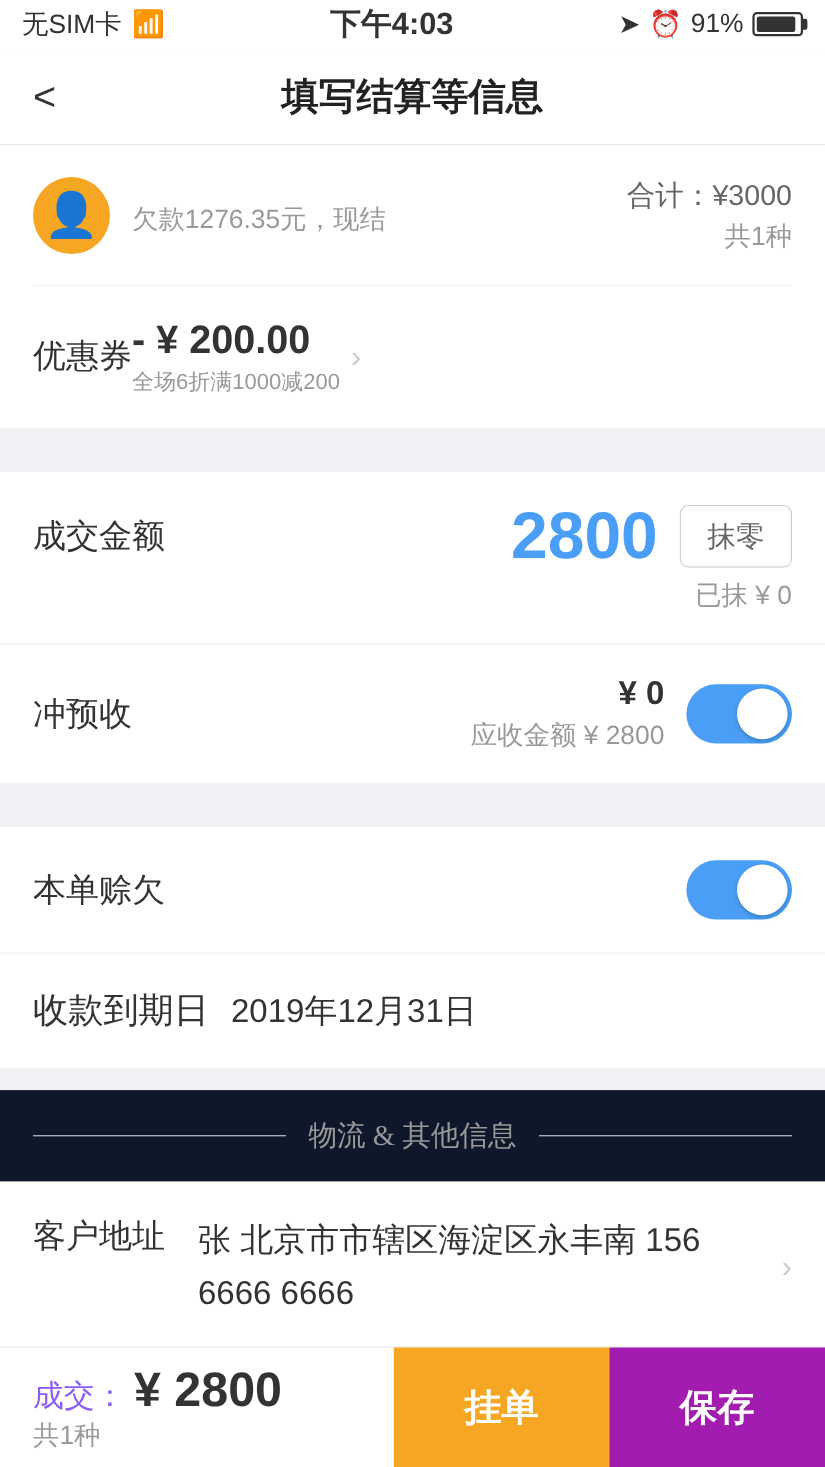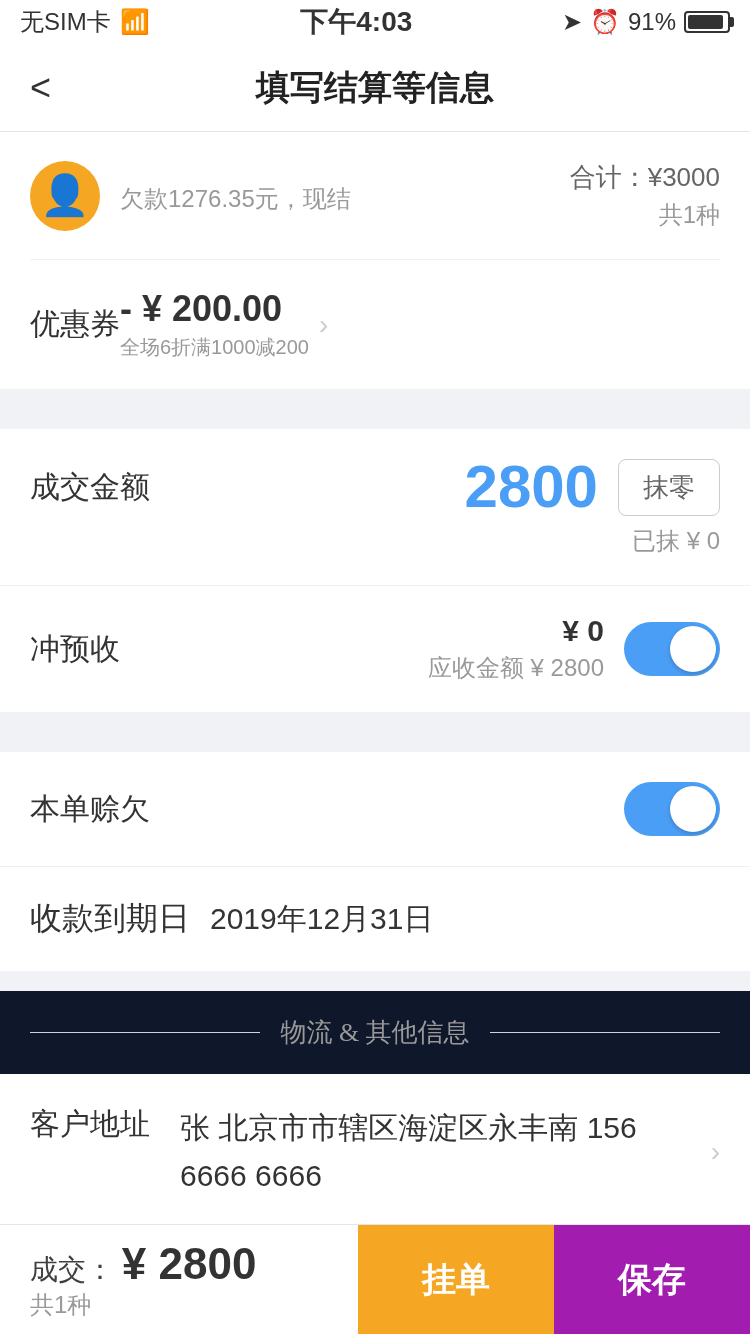--- a/index.html
+++ b/index.html
@@ -252,21 +252,21 @@
       align-items: center;
       border-top: 1px solid #e5e5e5;
     }
     .bottom-left {
       flex: 1;
       padding: 0 30px;
       display: flex;
       flex-direction: column;
       justify-content: center;
     }
-    .bottom-deal-label { font-size: 28px; color: #404040; }
+    .bottom-deal-label { font-size: 28px; color: #8b5cf6; }
     .bottom-deal-amount { font-size: 44px; font-weight: 700; color: #333; }
     .bottom-deal-count { font-size: 24px; color: #999; }
     .btn-pending {
       width: 196px;
       height: 110px;
       background: #f5a623;
       display: flex;
       align-items: center;
       justify-content: center;
       font-size: 34px;

